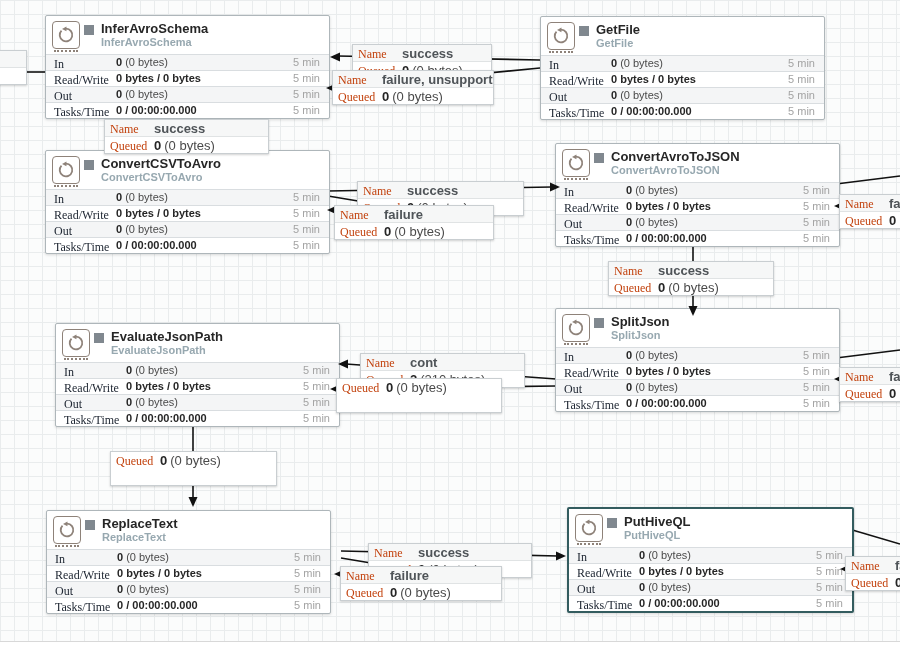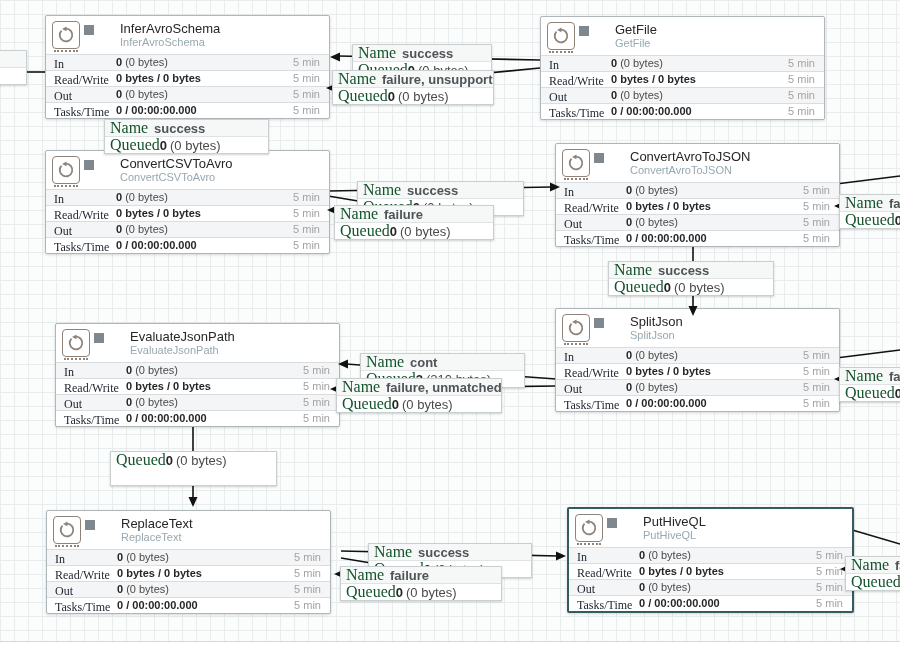--- a/index.html
+++ b/index.html
@@ -14,37 +14,37 @@
   .ahead{fill:#111;stroke:none;}
   
   .proc{position:absolute;width:283px;background:#fff;border:1px solid #aeb6ba;
     border-radius:2px;box-shadow:0 1px 3px rgba(0,0,0,.15);}
   .proc.selected{border:2px solid #335c5f;margin-left:-1px;margin-top:-1px;}
   .phead{height:38px;position:relative;}
   .picon{position:absolute;left:6px;top:5px;width:26px;height:26px;border:1px solid #8e8279;
     border-radius:4px;color:#8e8279;display:flex;align-items:center;justify-content:center;}
   .picon::after{content:"";position:absolute;left:1px;right:1px;bottom:-4px;border-bottom:2px dotted #8e8279;}
   .pstate{position:absolute;left:38px;top:9px;width:10px;height:10px;background:#80888f;}
-  .ptitles{padding-left:74px;padding-top:5px;}
+  .ptitles{padding-left:55px;padding-top:5px;font-weight:bold;}
   .ptitle{font-size:13px;color:#262626;line-height:15px;}
   .psub{font-size:11px;color:#97a8b0;line-height:13px;}
   .srow{height:15px;line-height:15px;position:relative;padding-left:8px;border-top:1px solid #d9dde0;
     white-space:nowrap;}
   .srow.a{background:#f4f5f6;}
   .skey{font-family:"Liberation Serif",serif;font-size:12px;color:#202834;}
   .sval{position:absolute;left:70px;top:0;font-size:11px;color:#262626;}
   .sval b{font-weight:bold;}
   .ssuf{font-weight:normal;color:#4a4a4a;margin-left:3px;}
   .stime{position:absolute;right:9px;top:0;font-size:11px;color:#a3a3a3;}
   
   .clabel{position:absolute;height:33px;background:#fff;border:1px solid #c9ced1;
     box-shadow:0 1px 2px rgba(0,0,0,.18);}
   .lrow{height:16px;line-height:16px;padding:0 5px;white-space:nowrap;overflow:hidden;}
   .lrow.l1{background:#f6f7f7;border-bottom:1px solid #e0e3e4;}
-  .lkey{font-family:"Liberation Serif",serif;font-size:16px;color:#14532d;display:inline-block;min-width:44px;}
+  .lkey{font-family:"Liberation Serif",serif;font-size:12px;color:#c2410c;display:inline-block;min-width:44px;}
   .lval{font-size:13px;font-weight:bold;color:#4f5458;}
   .lval b{font-weight:bold;color:#262626;}
   .lsuf{font-weight:normal;color:#4a4a4a;margin-left:3px;}
   .bedge{position:absolute;left:0;top:641px;width:900px;height:10px;background:#fff;border-top:1px solid #d8d8d8;}
 </style>
 </head>
 <body>
 
 <div id="canvas">
 
@@ -273,21 +273,20 @@
   </div>
   <div class="clabel" style="left:608px;top:261px;width:164px">
     <div class="lrow l1"><span class="lkey">Name</span><span class="lval">success</span></div>
     <div class="lrow"><span class="lkey">Queued</span><span class="lval"><b>0</b><span class="lsuf">(0 bytes)</span></span></div>
   </div>
   <div class="clabel" style="left:360px;top:353px;width:163px">
     <div class="lrow l1"><span class="lkey">Name</span><span class="lval">cont</span></div>
     <div class="lrow"><span class="lkey">Queued</span><span class="lval"><b>2</b><span class="lsuf">(210 bytes)</span></span></div>
   </div>
   <div class="clabel" style="left:336px;top:378px;width:164px">
-    <div class="lrow l1"><span class="lkey">Name</span><span class="lval">failure, unmatched</span></div>
     <div class="lrow"><span class="lkey">Queued</span><span class="lval"><b>0</b><span class="lsuf">(0 bytes)</span></span></div>
   </div>
   <div class="clabel" style="left:839px;top:367px;width:170px">
     <div class="lrow l1"><span class="lkey">Name</span><span class="lval">failure</span></div>
     <div class="lrow"><span class="lkey">Queued</span><span class="lval"><b>0</b><span class="lsuf">(0 bytes)</span></span></div>
   </div>
   <div class="clabel" style="left:110px;top:451px;width:165px">
     <div class="lrow"><span class="lkey">Queued</span><span class="lval"><b>0</b><span class="lsuf">(0 bytes)</span></span></div>
   </div>
   <div class="clabel" style="left:368px;top:543px;width:162px">

